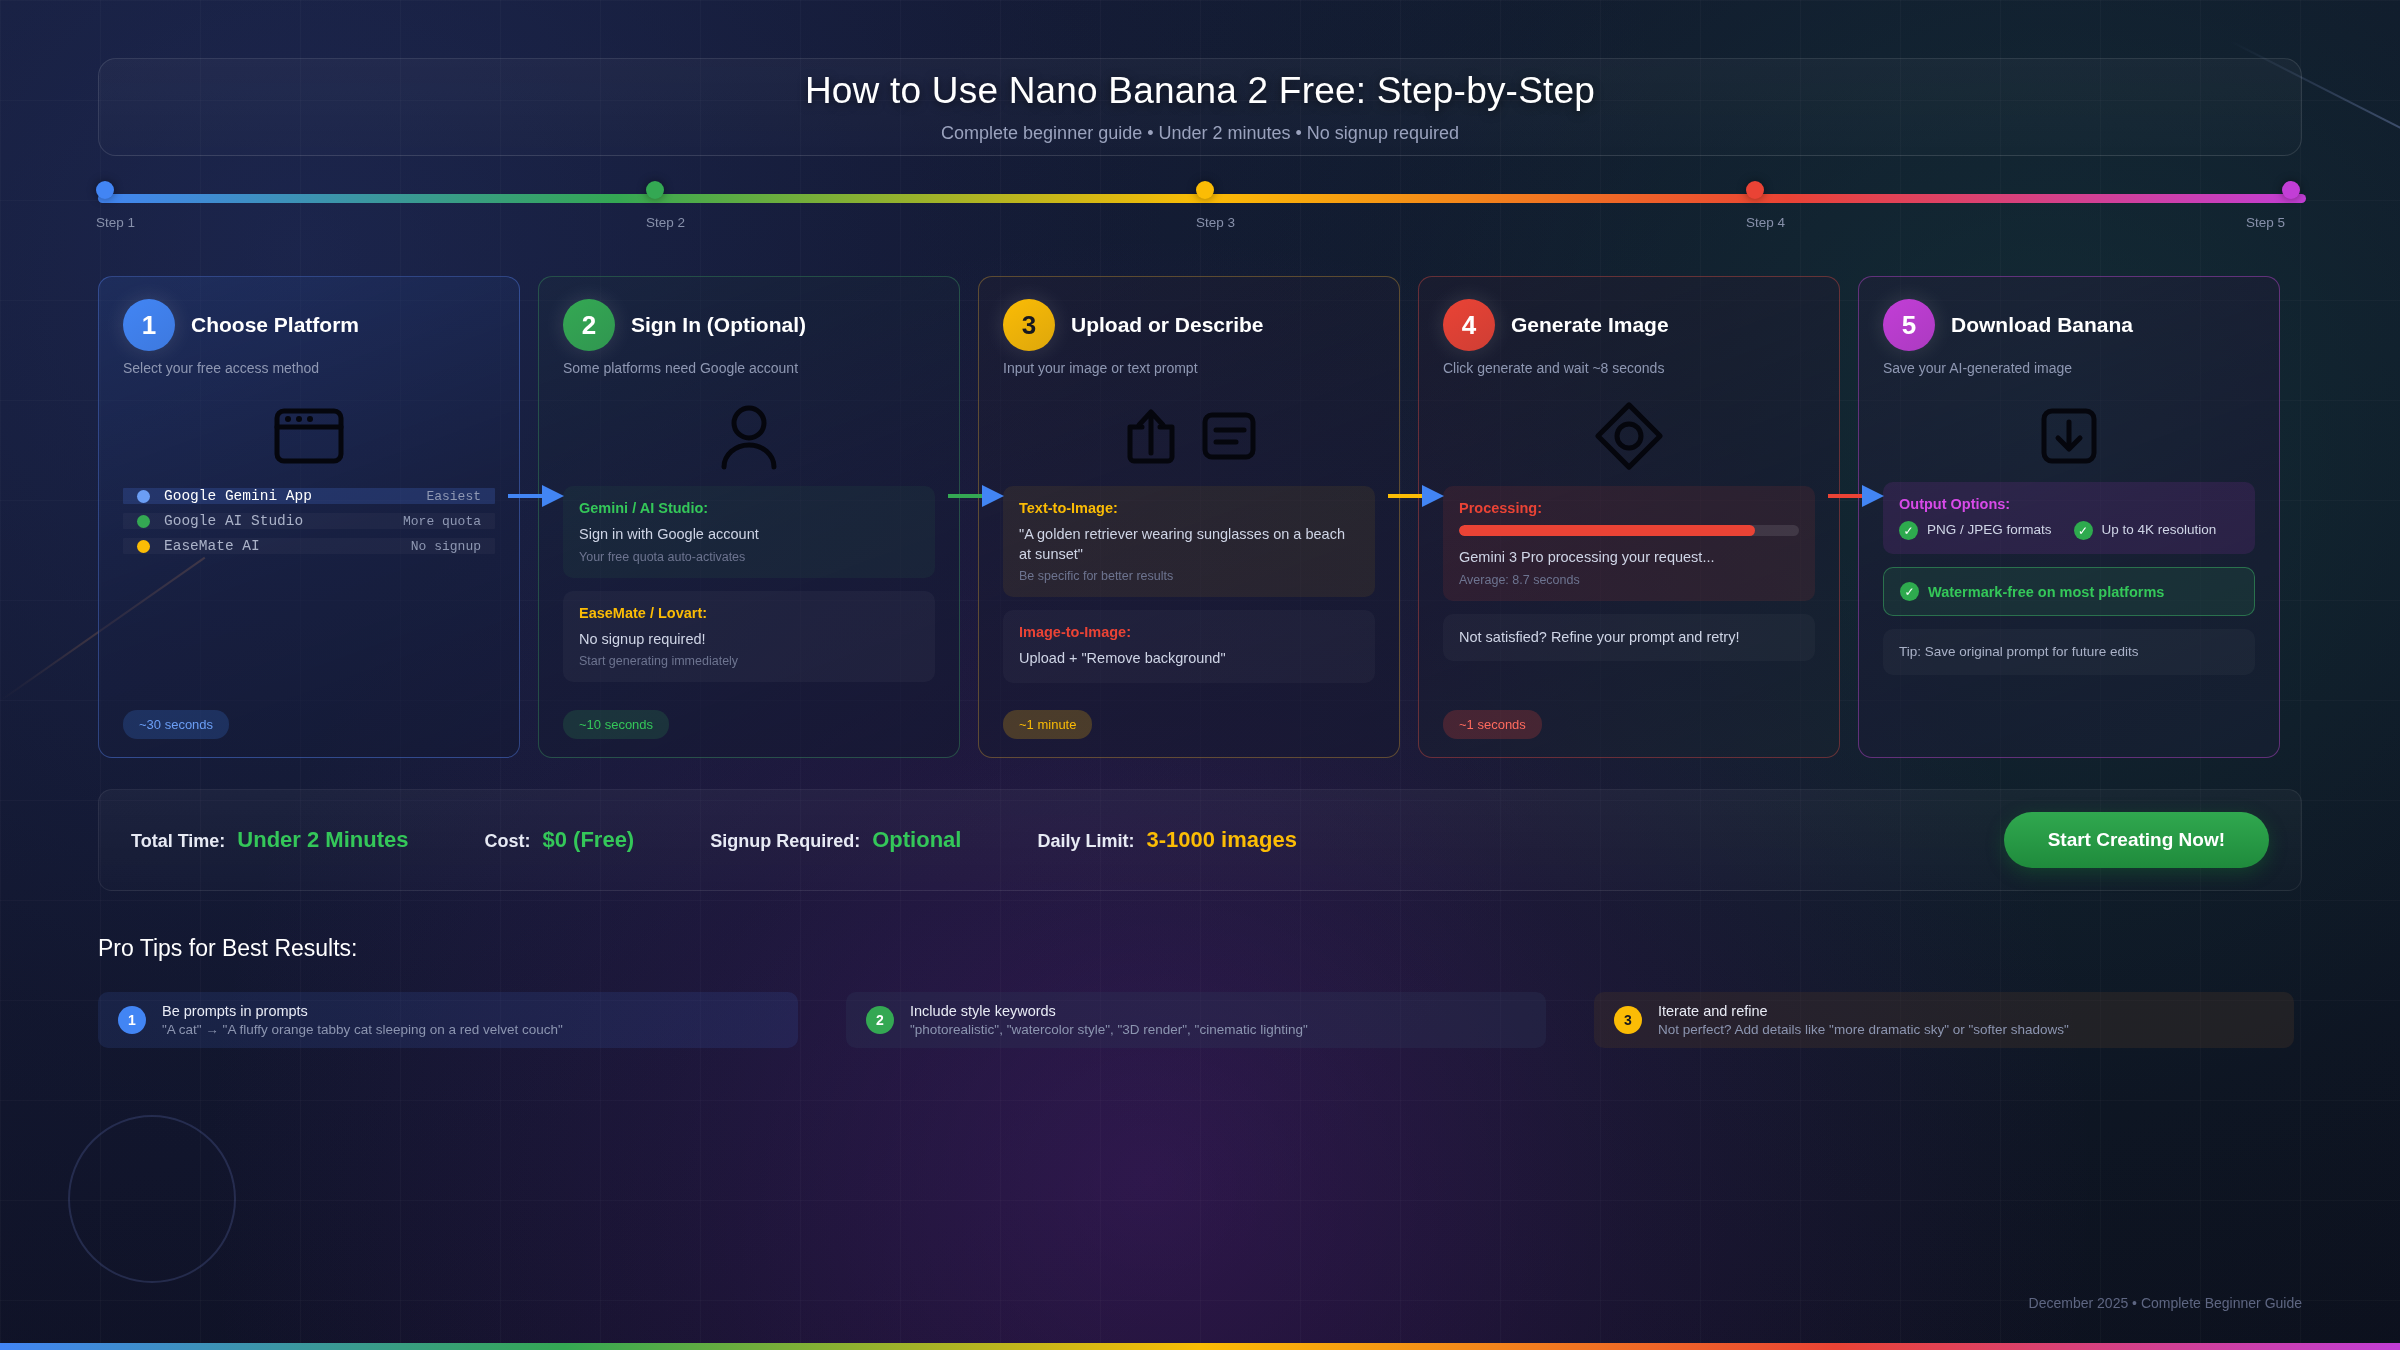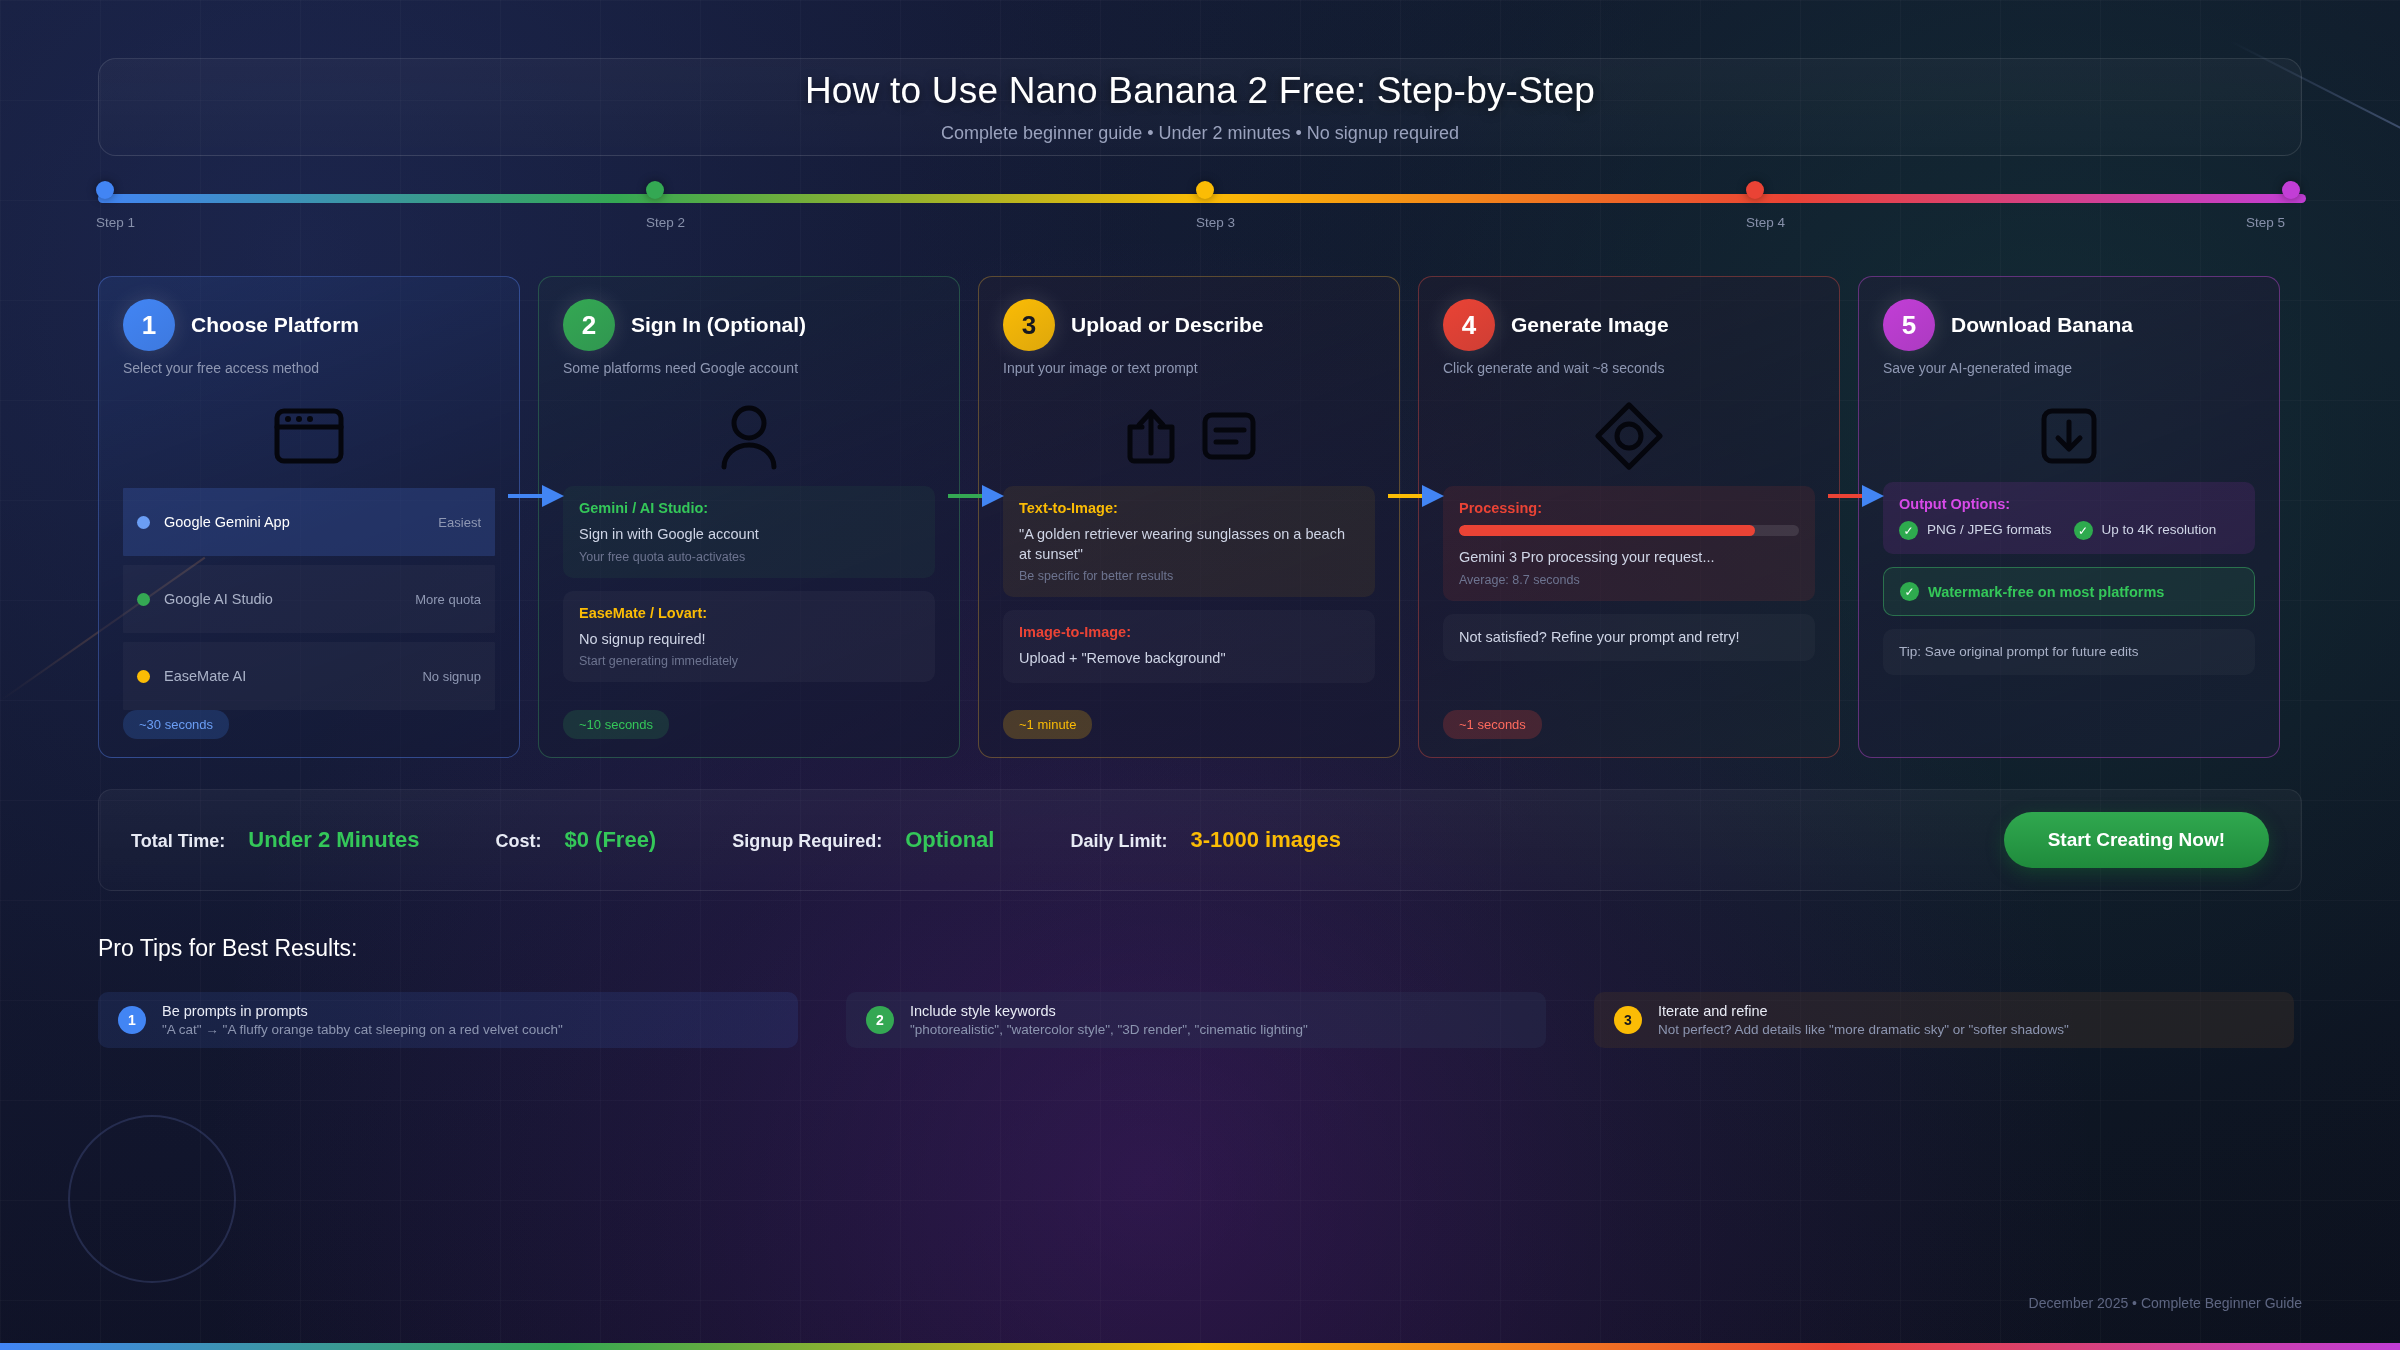--- a/index.html
+++ b/index.html
@@ -99,21 +99,21 @@
   .panel-note { font-size: 12.5px; color: #6d7governing; }
   .panel-note { font-size: 12.5px; color: #6d7490; margin-top: 5px; }
   .chip {
     display:inline-block; padding: 7px 16px; border-radius: 14px;
     font-size: 13px; position:relative; z-index:2;
   }
 
   
   .opt-row {
     display:flex; align-items:center; border-radius: 1px;
-    padding: 26px 14px; margin-bottom: 9px; position:relative; z-index:2;
+    padding: 0 14px; margin-bottom: 9px; position:relative; z-index:2;font-family:Liberation Mono, monospace;
   }
   .opt-dot { width: 13px; height: 13px; border-radius:50%; flex:0 0 auto; margin-right: 14px; }
   .opt-name { font-size: 14.5px; flex: 1 1 auto; }
   .opt-tag { font-size: 13px; color: #8f98b3; }
 
   
   .arrow-wrap { position:absolute; top: 485px; width: 60px; height: 22px; z-index: 5;}
   .arrow-line { position:absolute; left:0; top: 9px; width: 38px; height: 4px; }
   .arrow-head {
     position:absolute; left: 34px; top: 0;
@@ -135,21 +135,21 @@
   }
 
   
   .summary {
     position: absolute; left: 98px; top: 789px; width: 2204px; height: 102px;
     border-radius: 14px;
     border: 1px solid rgba(255,255,255,0.07);
     background: linear-gradient(180deg, rgba(255,255,255,0.035), rgba(255,255,255,0.012));
     display: flex; align-items: center; padding: 0 32px;
   }
-  .sum-item { display:flex; align-items: baseline; gap: 23px; }
+  .sum-item { display:flex; align-items: baseline; gap: 12px; }
   .sum-label { font-size: 18px; font-weight: bold; color: #e7eaf4; }
   .sum-value { font-size: 22px; font-weight: bold; }
   .cta {
     margin-left: auto; padding: 17px 44px; border-radius: 28px;
     background: linear-gradient(180deg, #30a84f, #1f8b3c);
     color: #ffffff; font-size: 19px; font-weight: bold;
     box-shadow: 0 5px 18px rgba(20,120,50,0.35);
     border: none; cursor: pointer; font-family: inherit;
   }
 

